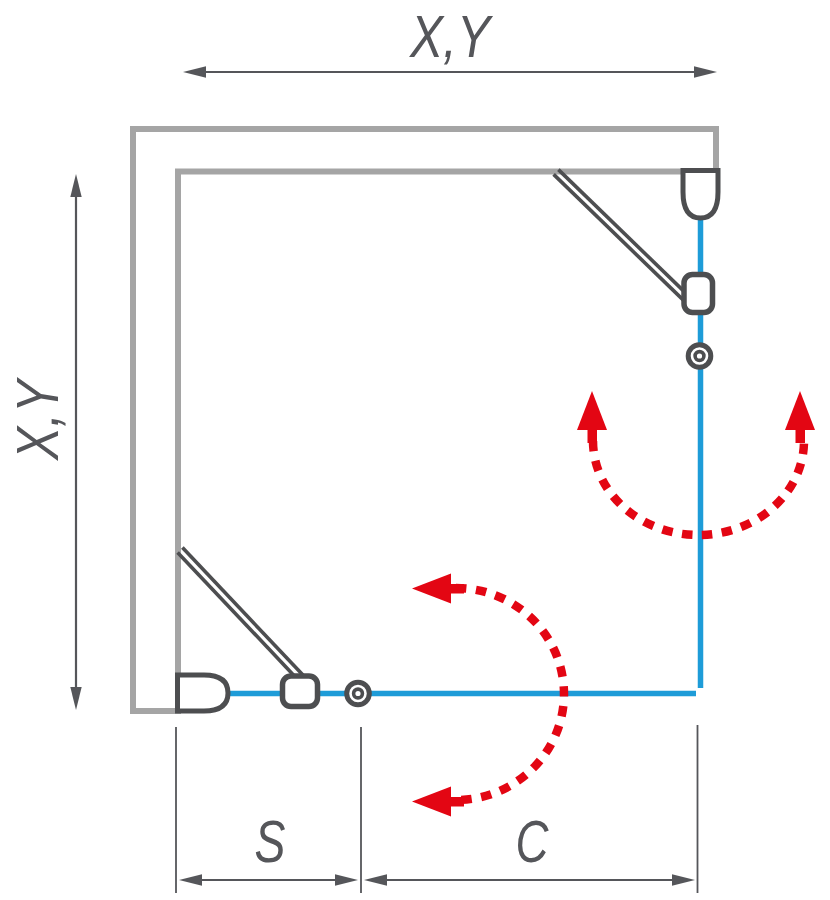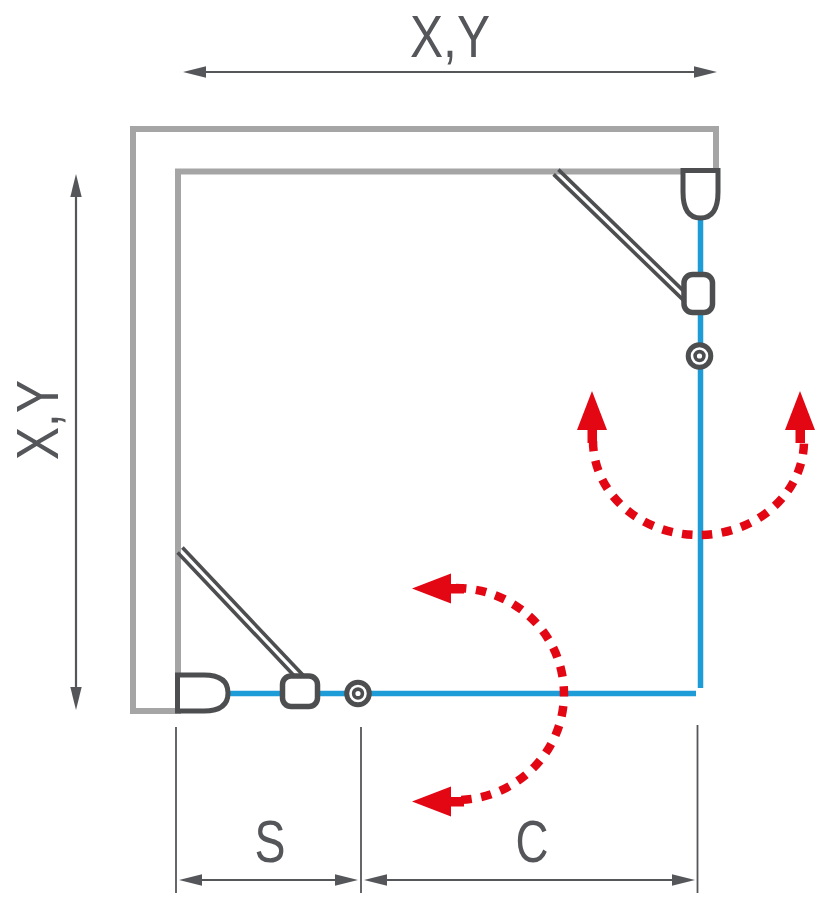--- a/index.html
+++ b/index.html
@@ -2,21 +2,21 @@
 <html style="--wall: #a5a5a5; --profile: #4d4e50; --glass: #1e9cd8; --swing: #e30613; --dimension: #55565a; --background: #ffffff;"><head>
 <meta charset="utf-8">
 <style>
   :root{
     --wall:#a5a5a5; --profile:#4d4e50; --glass:#1e9cd8;
     --swing:#e30613; --dimension:#55565a; --background:#ffffff;
   }
   html,body{margin:0;padding:0;background:var(--background);}
   .stage{
     position:relative;width:830px;height:900px;background:var(--background);
-    font-family:"Liberation Sans",sans-serif;overflow:hidden;
+    font-family:"Liberation Sans",sans-serif;overflow:hidden;font-style:italic;
   }
   svg{display:block;}
   .wall{fill:none;stroke:var(--wall);stroke-width:6;}
   .glass{fill:none;stroke:var(--glass);stroke-width:5.5;}
   .bracket{fill:#fff;stroke:var(--profile);stroke-width:5;}
   .hinge{fill:#fff;stroke:var(--profile);stroke-width:5.5;}
   .pivot-outer{fill:#fff;stroke:var(--profile);stroke-width:5;}
   .pivot-inner{fill:#fff;stroke:var(--profile);stroke-width:3.6;}
   .strut{fill:none;stroke:var(--profile);stroke-width:3.6;stroke-linecap:butt;}
   .dim-line{fill:none;stroke:var(--dimension);stroke-width:2.2;}

